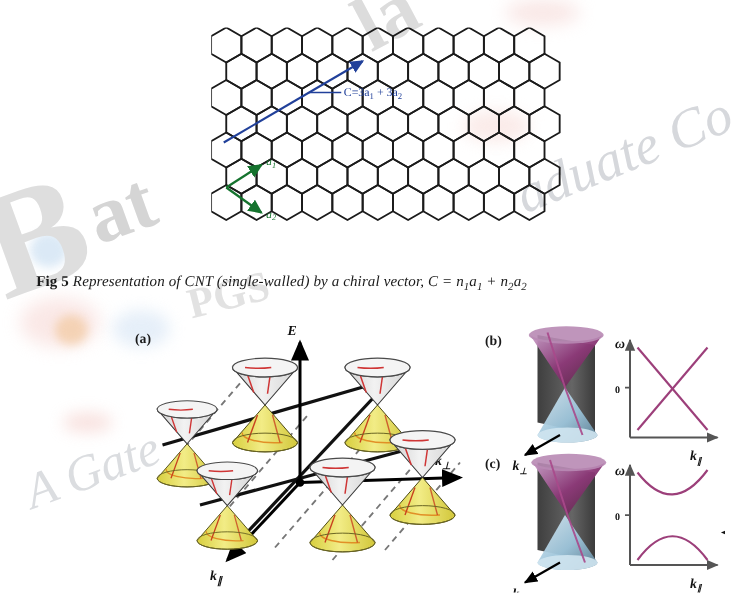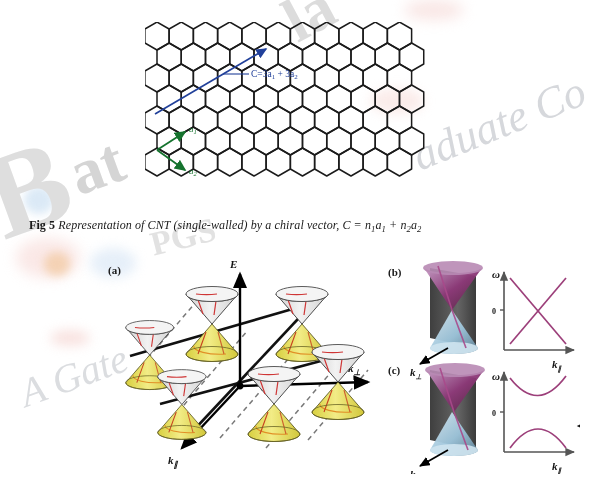--- a/index.html
+++ b/index.html
@@ -77,21 +77,21 @@
   .blob-pink2 { left: 16px; top: 238px; width: 64px; height: 40px; background: #f7d9d6; filter: blur(7px); opacity:.6;}
   .blob-blue1 { left: 24px; top: 186px; width: 30px; height: 28px; background: #cfe2f3; filter: blur(4px); opacity:.75;}
   .blob-blue2 { left: 90px; top: 248px; width: 46px; height: 30px; background: #dbe8f6; filter: blur(6px); opacity:.7;}
   .blob-orange { left: 44px; top: 252px; width: 26px; height: 24px; background: #f2c9a0; filter: blur(4px); opacity:.7;}
   .blob-pink3 { left: 50px; top: 330px; width: 40px; height: 16px; background: #f4cfcb; filter: blur(6px); opacity:.6;}
   .blob-red { left: 404px; top: 0px; width: 60px; height: 20px; background: #f3cfcc; filter: blur(7px); opacity:.5;}
 
   
   #fig5-wrap {
     position: absolute;
-    left: 145px; top: 22px;
+    left: 169px; top: 22px;
     width: 290px; height: 190px;
   }
   #fig5-wrap svg { display: block; }
 
   
   #caption {
     position: absolute;
     left: 29px; top: 218px;
     width: 540px;
     font-family: "Liberation Serif", serif;

